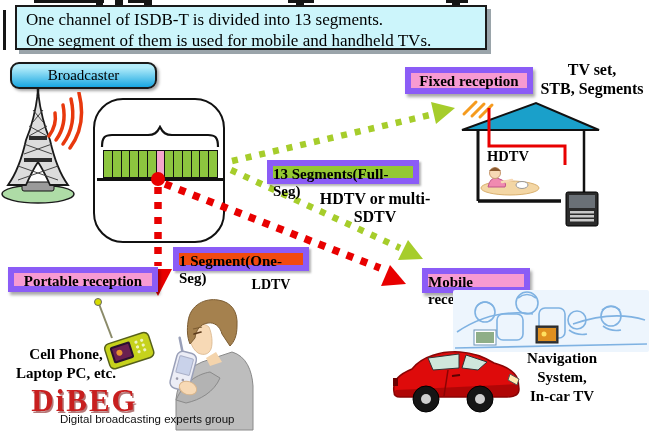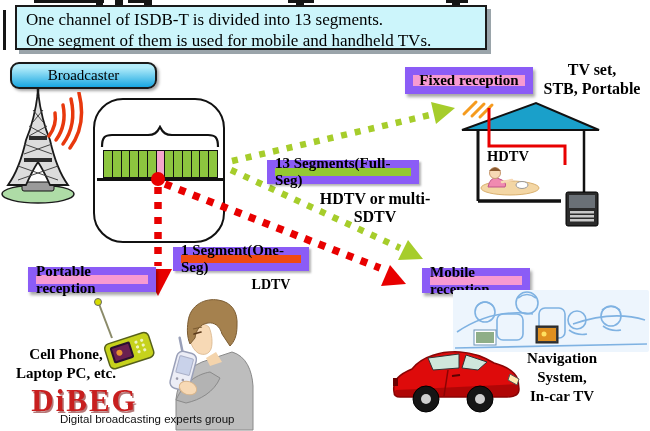--- a/index.html
+++ b/index.html
@@ -4,22 +4,22 @@
 <style>
   html,body{margin:0;padding:0;background:#fff;}
   #canvas{position:relative;width:650px;height:431px;background:#fff;overflow:hidden;
           font-family:"Liberation Serif",serif;color:#000;}
   .abs{position:absolute;}
   .frag{position:absolute;background:#151515;}
   .infobox{position:absolute;left:15px;top:5px;width:472px;height:45px;
            background:var(--info-cyan);border:2px solid #1a1a1a;
            box-shadow:4px 4px 0 #9aa4aa;padding:2px 0 16px 9px;box-sizing:border-box;
            font-size:17px;line-height:21px;}
-  .pill{position:absolute;display:flex;align-items:center;justify-content:center;
-        font-weight:bold;font-size:15px;border:8px solid #8b5cf6;box-sizing:border-box;
+  .pill{position:absolute;display:flex;justify-content:center;
+        font-weight:bold;font-size:15px;border:6px solid #8b5cf6;box-sizing:border-box;
         box-shadow:2px 3px 3px rgba(0,0,0,.35);}
   .pill.pink{background:var(--label-pink);}
   .pill.green{background:var(--full-green);box-shadow:2px 2px 2px rgba(0,0,0,.3);font-family:Liberation Serif, serif;}
   .pill.orange{background:var(--one-orange);box-shadow:2px 2px 2px rgba(0,0,0,.3);}
   .broadcaster{position:absolute;left:10px;top:62px;width:147px;height:27px;border-radius:9px;
         background:linear-gradient(var(--broadcaster-top) 15%,var(--broadcaster-bottom));
         border:2px solid #1a1a1a;display:flex;align-items:center;justify-content:center;
         font-weight:normal;font-size:15px;box-shadow:2px 2px 3px rgba(0,0,0,.35);box-sizing:border-box;}
   .blabel{position:absolute;font-weight:bold;text-align:center;}
   .container-box{position:absolute;left:93px;top:98px;width:132px;height:145px;
@@ -124,21 +124,21 @@
       <line x1="165" y1="184" x2="380" y2="268" stroke="var(--arrow-red)" stroke-width="7.5" stroke-dasharray="7 8"></line>
       <polygon points="406,284 381,286 390,265" style="fill:var(--arrow-red)"></polygon>
     </g>
   </svg>
 
   <div class="pill pink" style="left:405px;top:67px;width:128px;height:27px">
     <span>Fixed reception</span>
   </div>
   <div class="blabel" style="left:536px;top:60px;width:112px;font-size:16px;line-height:19px">
     <div>TV set,</div>
-    <div>STB, Portable</div>
+    <div>STB, Segments</div>
   </div>
 
   <svg class="abs" style="left:455px;top:95px" width="195" height="135" viewBox="0 0 195 135">
     <line x1="23" y1="35" x2="23" y2="106" stroke="#111" stroke-width="3"></line>
     <line x1="23" y1="106" x2="106" y2="106" stroke="#111" stroke-width="3.5"></line>
     <line x1="129" y1="35" x2="129" y2="99" stroke="#111" stroke-width="2.5"></line>
     <polygon points="7,35 81,8 144,35" style="fill:var(--roof-blue)" stroke="#111" stroke-width="2"></polygon>
     <g stroke="#f59b1e" stroke-width="3" stroke-linecap="round">
       <line x1="9" y1="19" x2="21" y2="7"></line>
       <line x1="17" y1="21" x2="29" y2="9"></line>
@@ -165,21 +165,21 @@
 
   <div class="pill green" style="left:267px;top:160px;width:152px;height:24px">
     <span>13 Segments(Full-Seg)</span>
   </div>
   <div class="blabel" style="left:305px;top:190px;width:140px;font-size:16px">HDTV or multi-SDTV</div>
   <div class="pill orange" style="left:173px;top:247px;width:136px;height:24px">
     <span>1 Segment(One-Seg)</span>
   </div>
   <div class="blabel" style="left:236px;top:277px;width:70px;font-size:14px">LDTV</div>
 
-  <div class="pill pink" style="left:28px;top:267px;width:128px;height:25px">
+  <div class="pill pink" style="left:8px;top:267px;width:150px;height:25px">
     <span>Portable reception</span>
   </div>
 
   <svg class="abs" style="left:88px;top:296px" width="70" height="76" viewBox="0 0 70 76">
     <line x1="24" y1="42" x2="11" y2="8" stroke="#8b8b6a" stroke-width="2"></line>
     <circle cx="10" cy="6" r="3.5" fill="#d6dc00" stroke="#666"></circle>
     <g transform="rotate(-18 40 54)">
       <rect x="18" y="42" width="46" height="26" rx="5" fill="#c6d21c" stroke="#56601a" stroke-width="1.5"></rect>
       <rect x="23" y="46" width="21" height="17" rx="2" fill="#2a1030"></rect>
       <rect x="25" y="48" width="17" height="13" fill="#6a2050"></rect>

